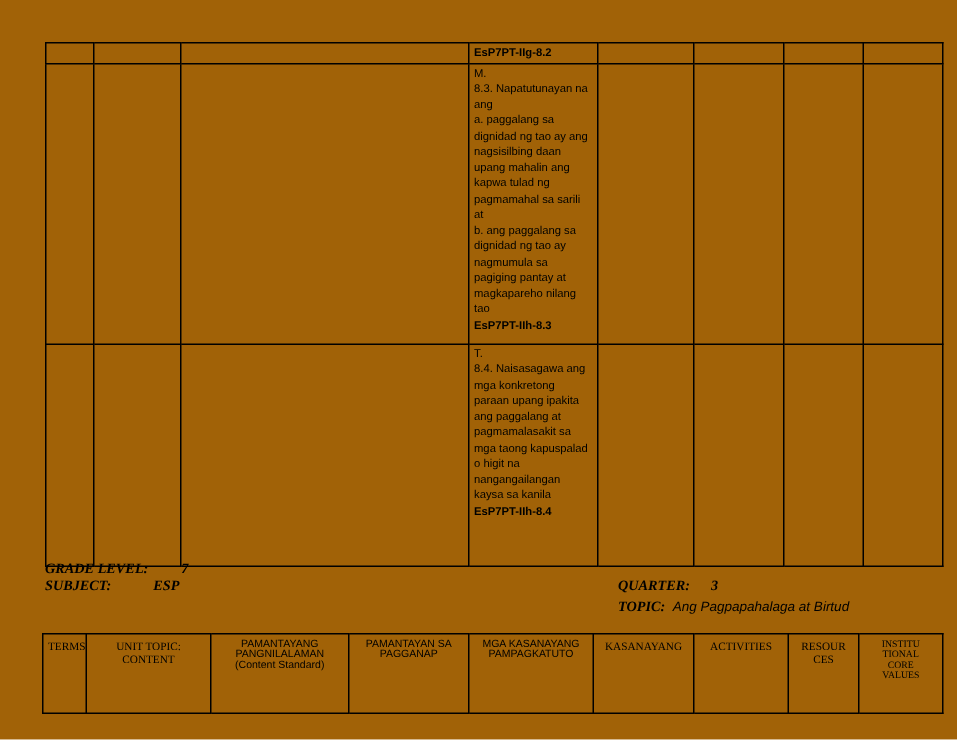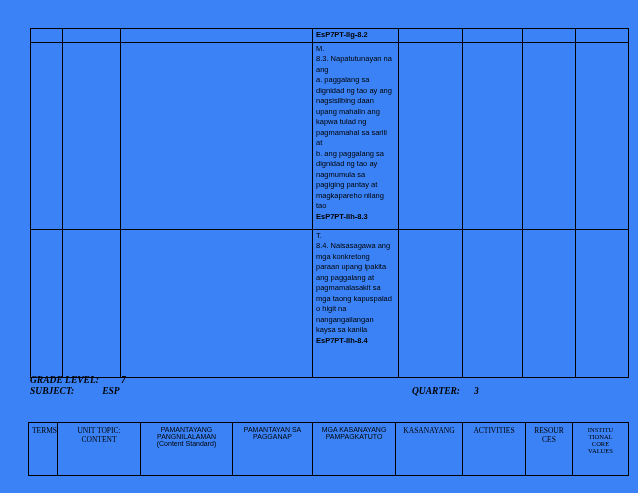--- a/index.html
+++ b/index.html
@@ -5,21 +5,21 @@
   * { margin: 0; padding: 0; box-sizing: border-box; }
   html, body { background: #ffffff; }
   body {
     width: 638px; height: 493px;
     font-family: "Liberation Sans", sans-serif;
     color: #000;
   }
   .page {
     position: relative;
     width: 638px; height: 493px;
-    background: #3b82f6;
+    background: #a16207;
     overflow: hidden;
   }
 
   table { border-collapse: collapse; table-layout: fixed; }
   td { border: 1px solid #000; vertical-align: top; padding: 1px 3px; overflow: hidden; }
 
   
   .top-table { position: absolute; left: 30px; top: 28px; width: 598px; }
   .top-table td { font-size: 7.5px; line-height: 10.5px; }
   .row-small  { height: 13px; }
@@ -109,20 +109,23 @@
 
   <div class="meta-line" style="left:30px; top:386px;">
     <span>SUBJECT:</span><span class="meta-value sp-l">ESP</span>
   </div>
   <div class="meta-line" style="left:30px; top:375px;">
     <span>GRADE LEVEL:</span><span class="meta-value sp-m">7</span>
   </div>
   <div class="meta-line" style="left:412px; top:386px;">
     <span>QUARTER:</span><span class="meta-value sp-s">3</span>
   </div>
+  <div class="meta-line" style="left:412px; top:399px;">
+    <span>TOPIC:</span><span class="meta-value plain" style="margin-left:5px;">Ang Pagpapahalaga at Birtud</span>
+  </div>
 
   <table class="header-table">
     <colgroup>
       <col style="width:29px">
         <col style="width:83px">
         <col style="width:92px">
         <col style="width:80px">
       <col style="width:83px">
         <col style="width:67px">
         <col style="width:63px">

